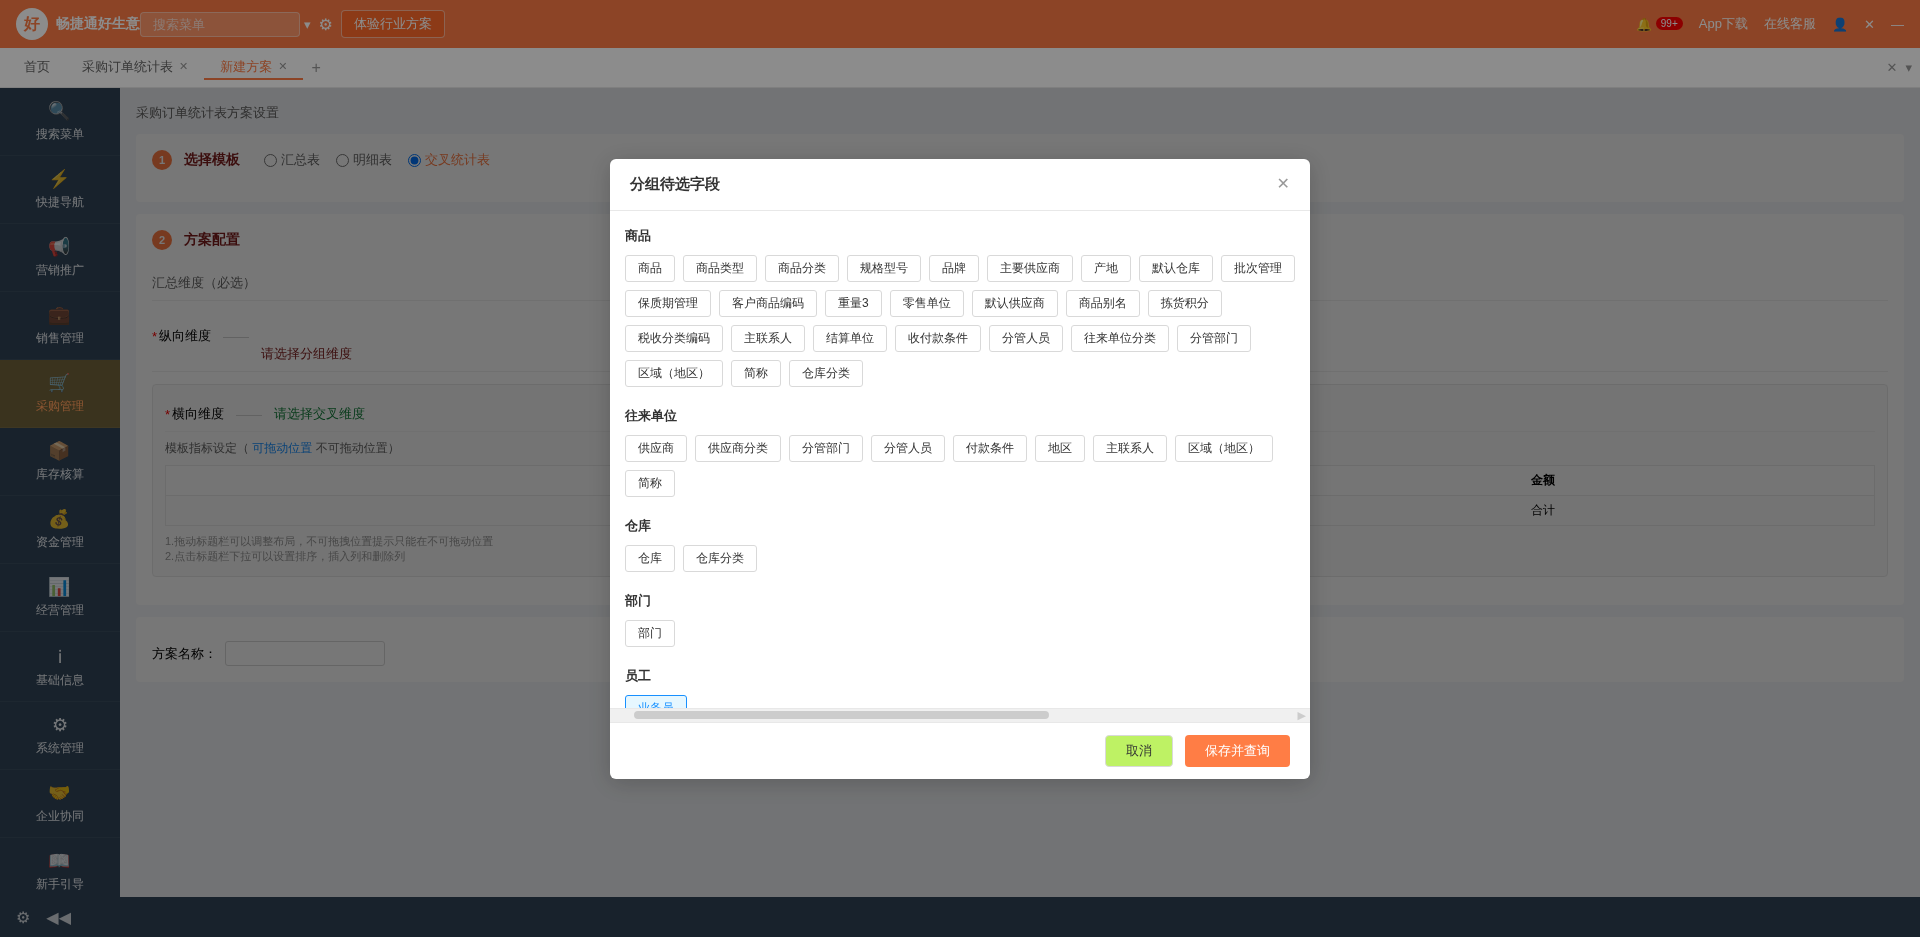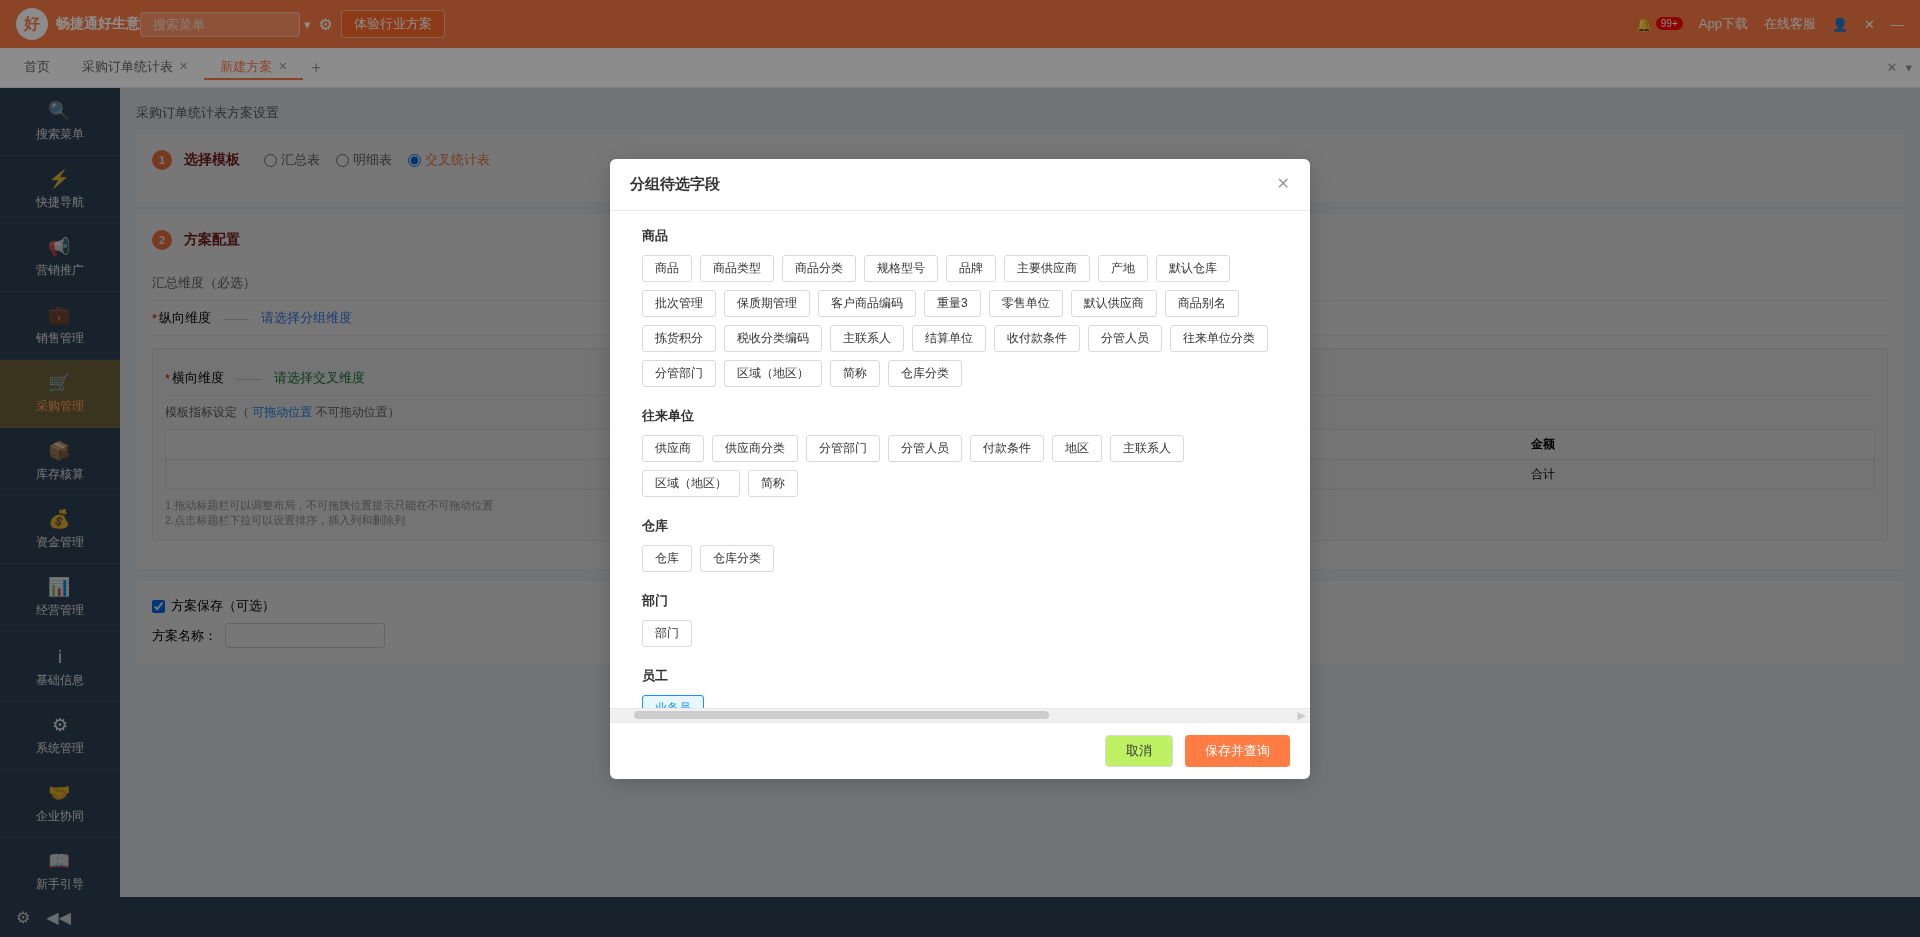--- a/index.html
+++ b/index.html
@@ -197,21 +197,21 @@
     }
     .modal-close {
       cursor: pointer;
       color: #999;
       font-size: 16px;
       line-height: 1;
     }
     .modal-body {
       flex: 1;
       overflow-y: auto;
-      padding: 16px 32px;
+      padding: 16px 15px;
     }
     .modal-footer {
       padding: 12px 20px;
       display: flex;
       justify-content: flex-end;
       gap: 12px;
       border-top: 1px solid #e8e8e8;
       flex-shrink: 0;
     }
 
@@ -470,21 +470,21 @@
         <div class="step-badge">2</div>
         <span class="step-label">方案配置</span>
       </div>
       <div class="config-row">
         <span class="config-label">汇总维度（必选）</span>
       </div>
       <div class="config-row">
         <span style="color:#f00;margin-right:2px;">*</span>
         <span>纵向维度</span>
         <span style="margin:0 12px;color:#ccc;">——</span>
-        <span style="color:#3b82f6;">请选择分组维度</span>
+        <span style="color:#7f1d1d;margin-top:36px;">请选择分组维度</span>
       </div>
       <div style="margin:12px 0;padding:12px;background:#f9f9f9;border:1px solid #e8e8e8;border-radius:4px;">
         <div class="config-row">
           <span style="color:#f00;margin-right:2px;">*</span>
           <span>横向维度</span>
           <span style="margin:0 12px;color:#ccc;">——</span>
           <span style="color:#15803d;">请选择交叉维度</span>
         </div>
         <div style="margin-top:8px;font-size:12px;color:#666;">
           <span>模板指标设定（</span>
@@ -506,24 +506,20 @@
           </tbody>
         </table>
         <div style="margin-top:8px;font-size:11px;color:#999;">
           <div>1.拖动标题栏可以调整布局，不可拖拽位置提示只能在不可拖动位置</div>
           <div>2.点击标题栏下拉可以设置排序，插入列和删除列</div>
         </div>
       </div>
     </div>
 
     <div class="form-card">
-      <label style="display:flex;align-items:center;gap:6px;">
-        <input type="checkbox" checked="" style="">
-        <span>方案保存（可选）</span>
-      </label>
       <div style="margin-top:8px;display:flex;align-items:center;gap:8px;">
         <span>方案名称：</span>
         <input type="text" style="border: 1px solid rgb(217, 217, 217); border-radius: 3px; padding: 4px 8px; width: 160px; font-size: 13px;">
       </div>
     </div>
   </div>
 </div>
 
 <div class="overlay">
   <div class="modal">

